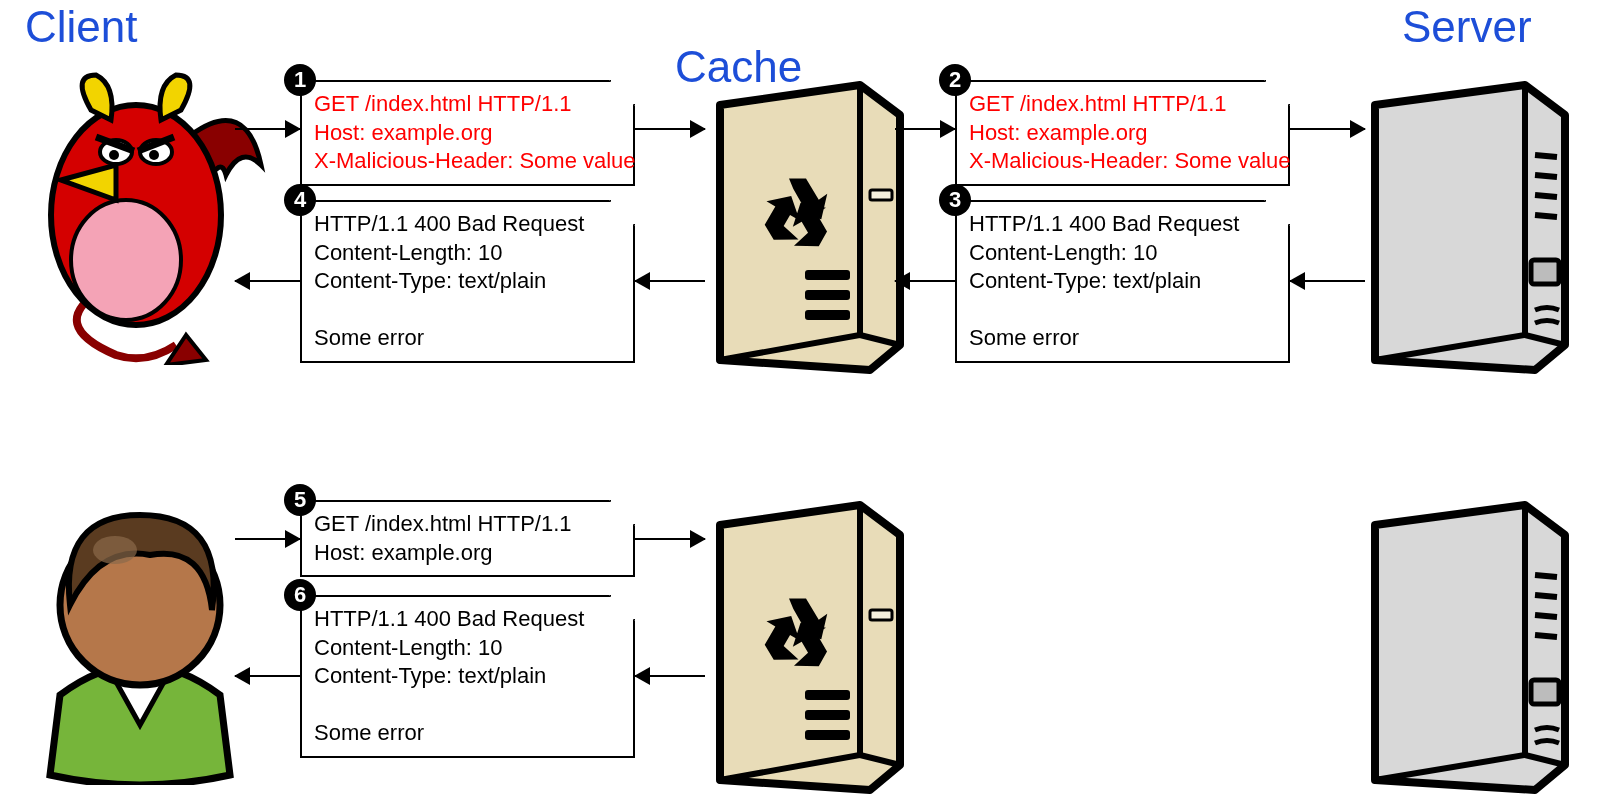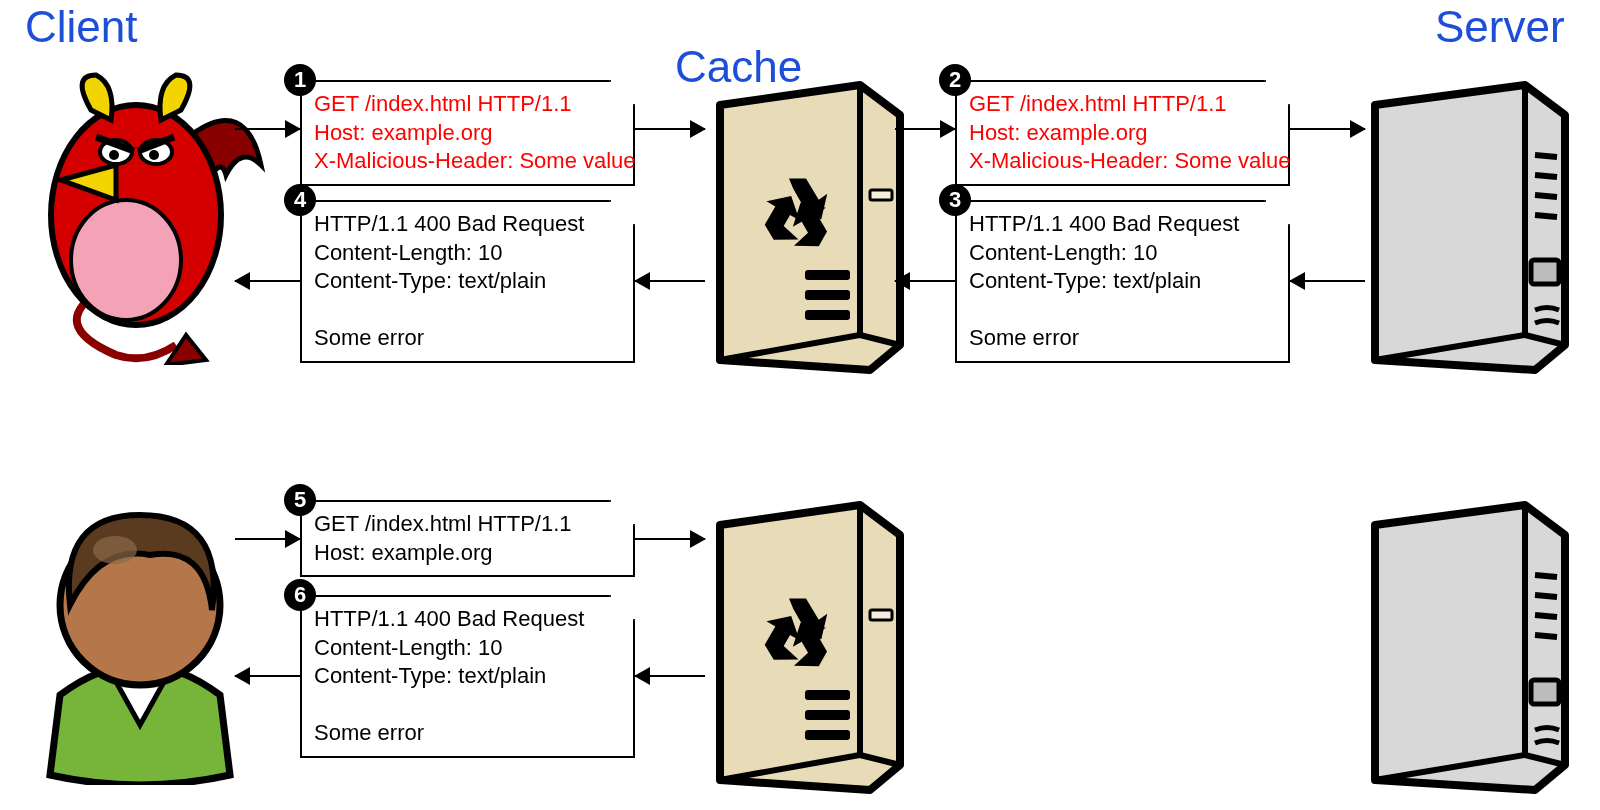--- a/index.html
+++ b/index.html
@@ -82,21 +82,21 @@
     border-bottom: 9px solid transparent;
   }
   
   svg { display: block; }
 </style>
 </head>
 <body>
 
 <div class="col-header" style="left:25px;">Client</div>
 <div class="col-header" style="left:675px;margin-top:40px;">Cache</div>
-<div class="col-header" style="left:1435px;text-align:right;">Server</div>
+<div class="col-header" style="left:1402px;text-align:right;">Server</div>
 
 <div class="actor" style="left:6px; top:65px;">
 <svg width="260" height="300" viewBox="0 0 260 300">
 
   <path d="M185 70 Q240 30 255 100 Q235 80 220 110 Q215 90 200 120 Q195 100 185 130 Z" fill="#890000" stroke="#000" stroke-width="5"></path>
 
   <path d="M95 225 Q40 260 110 290 Q140 300 170 280" fill="none" stroke="#890000" stroke-width="8"></path>
   <polygon points="180,270 160,300 200,295" fill="#890000" stroke="#000" stroke-width="4"></polygon>
 
   <ellipse cx="130" cy="150" rx="85" ry="110" fill="#d40000" stroke="#000" stroke-width="6"></ellipse>

